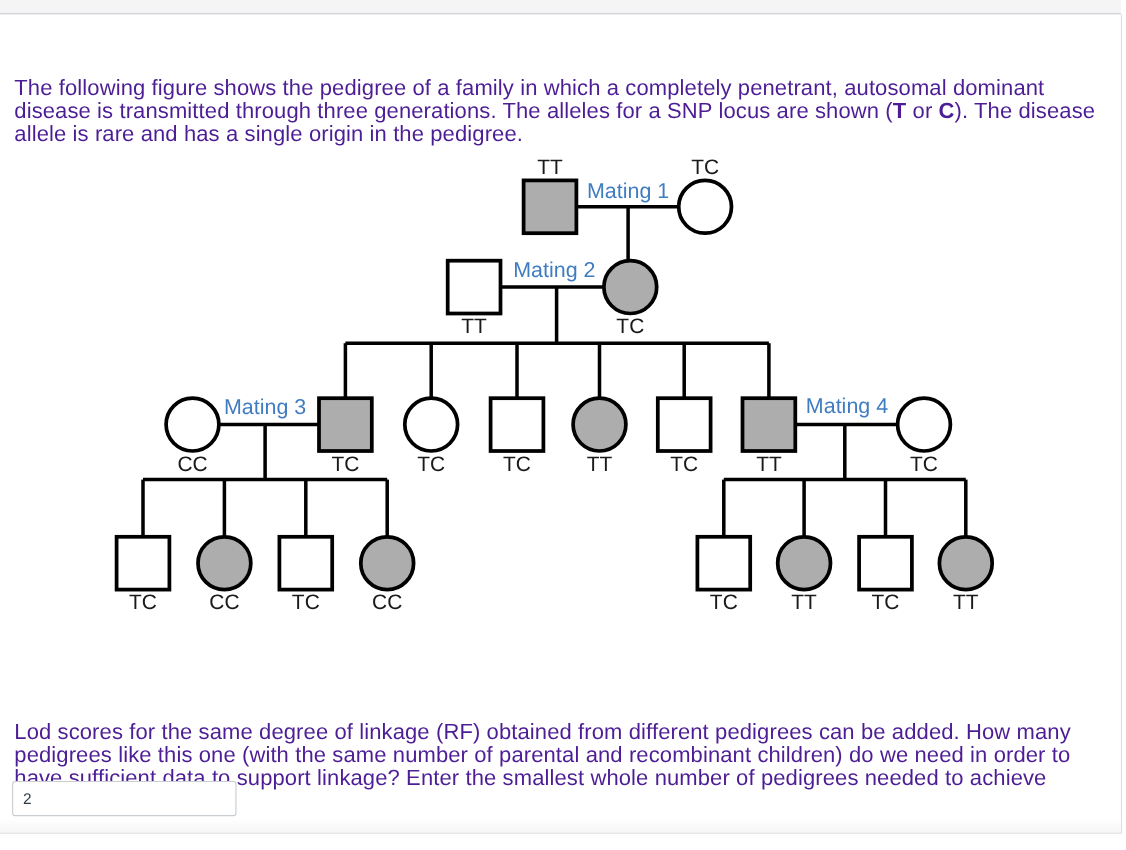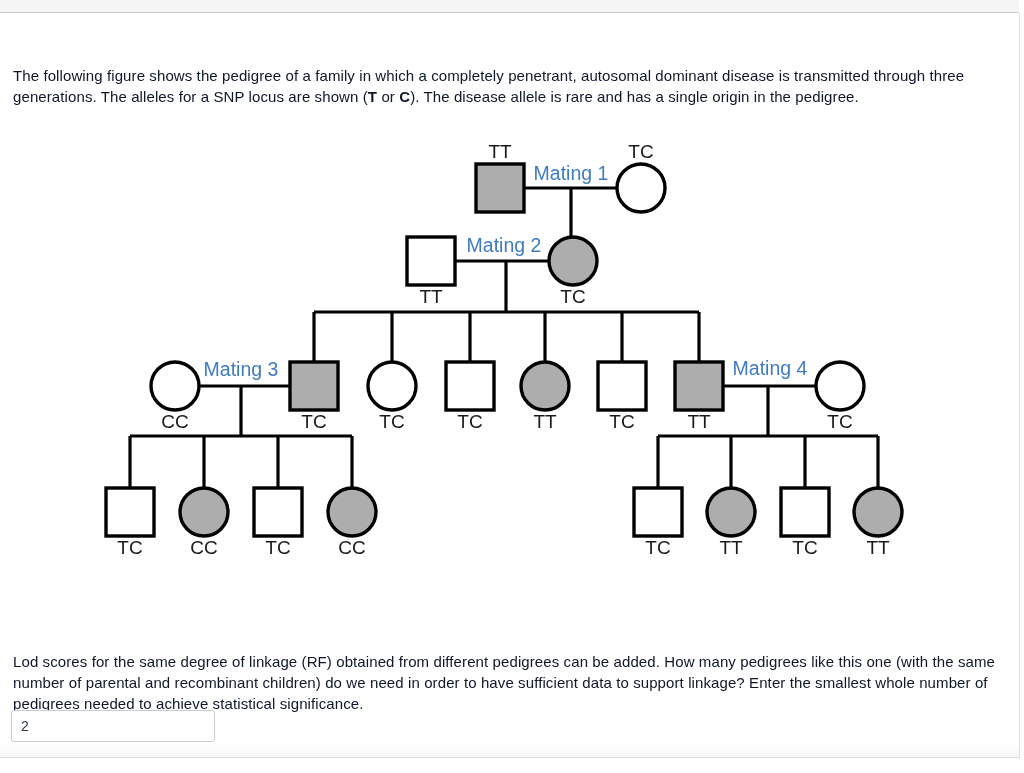--- a/index.html
+++ b/index.html
@@ -60,23 +60,23 @@
   .page-footer-fade {
     position: absolute;
     left: 0; top: 744px;
     width: 1019px; height: 13px;
     background: linear-gradient(to bottom, #ffffff 0%, #f6f6f6 100%);
   }
 
   
   .prose {
     position: absolute;
-    font-size: 15px;
+    font-size: 20px;
     line-height: 21px;
-    color: #0f172a;
+    color: #4c1d95;
     letter-spacing: 0.1px;
   }
   #intro-text {
     left: 13px;
     top: 50px;
     width: 990px;
   }
   #question-text {
     left: 13px;
     top: 636px;

